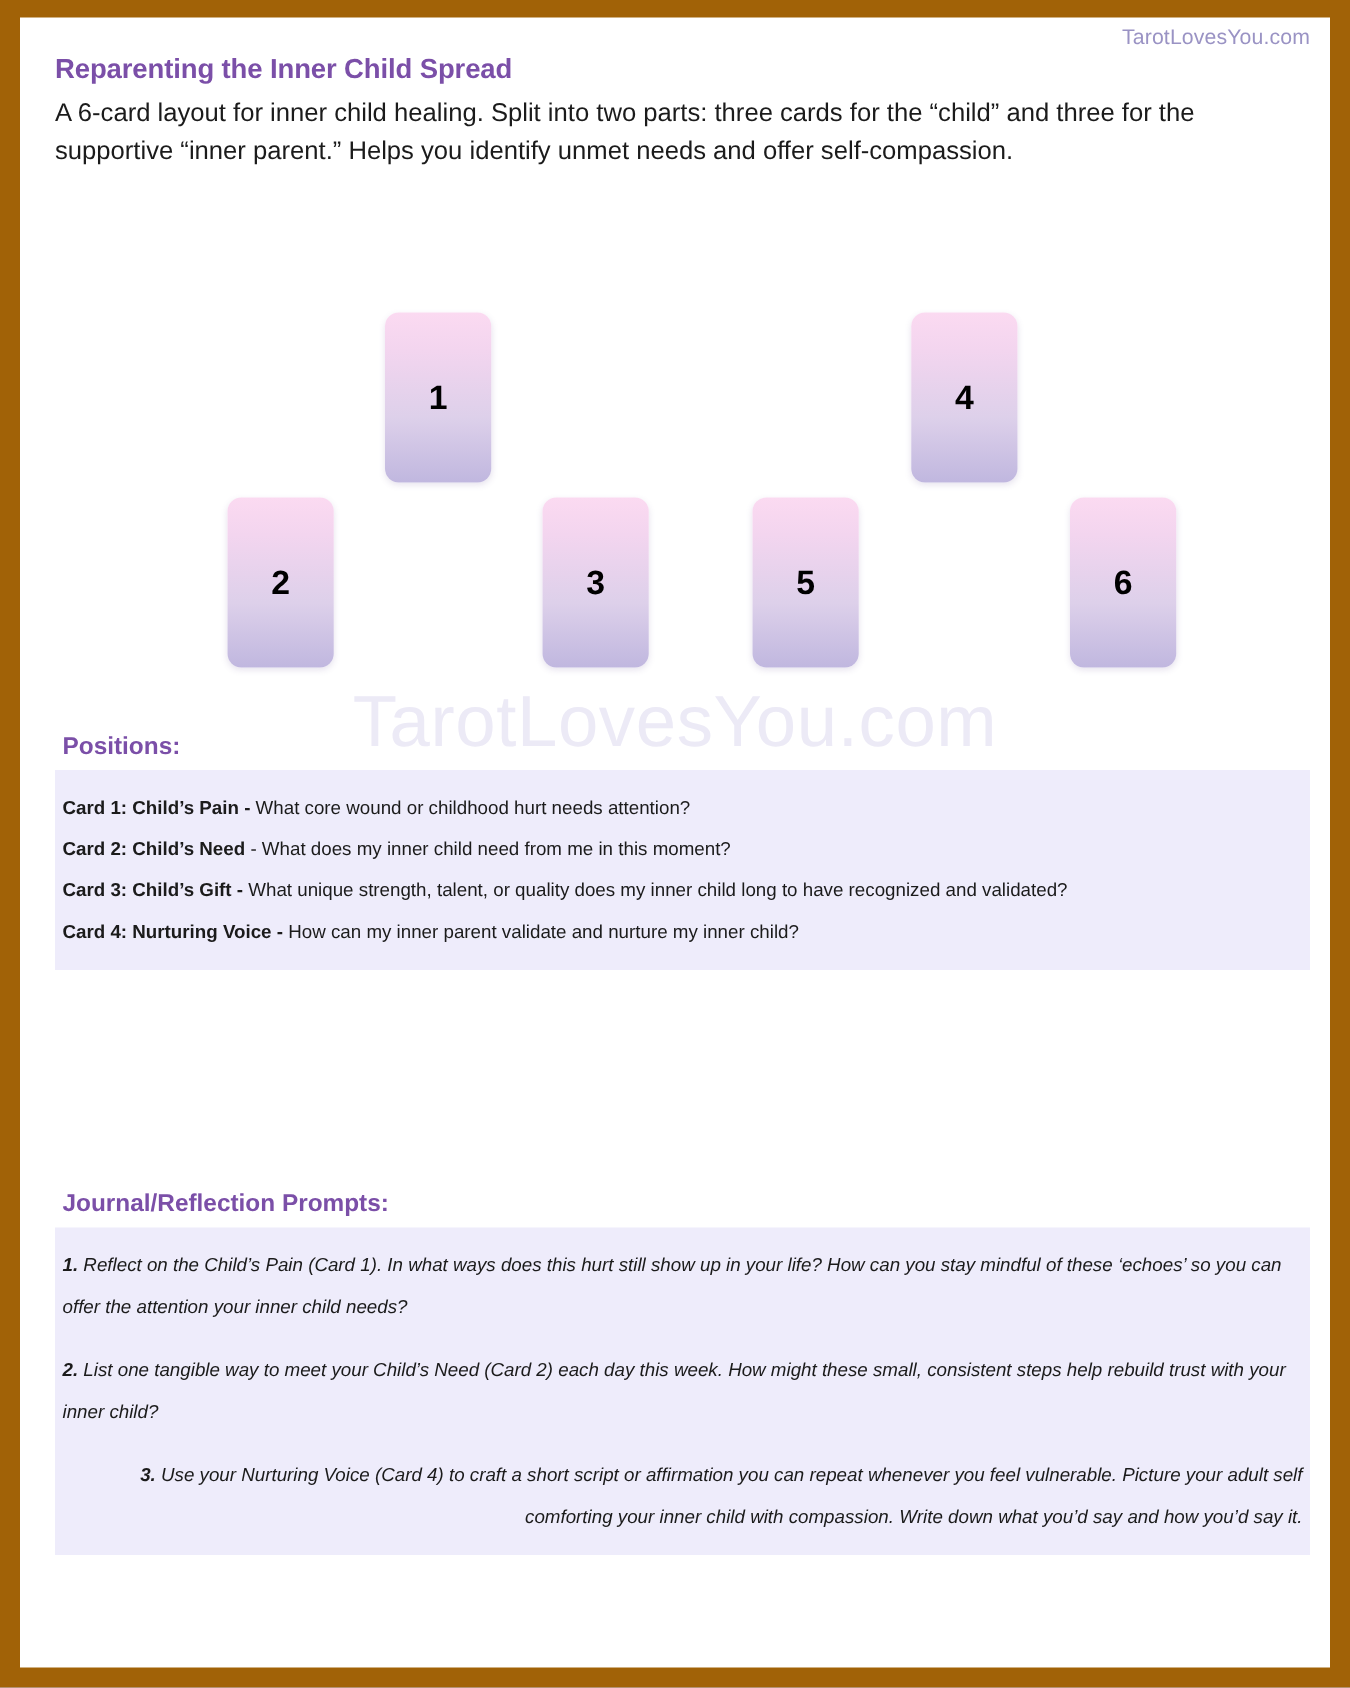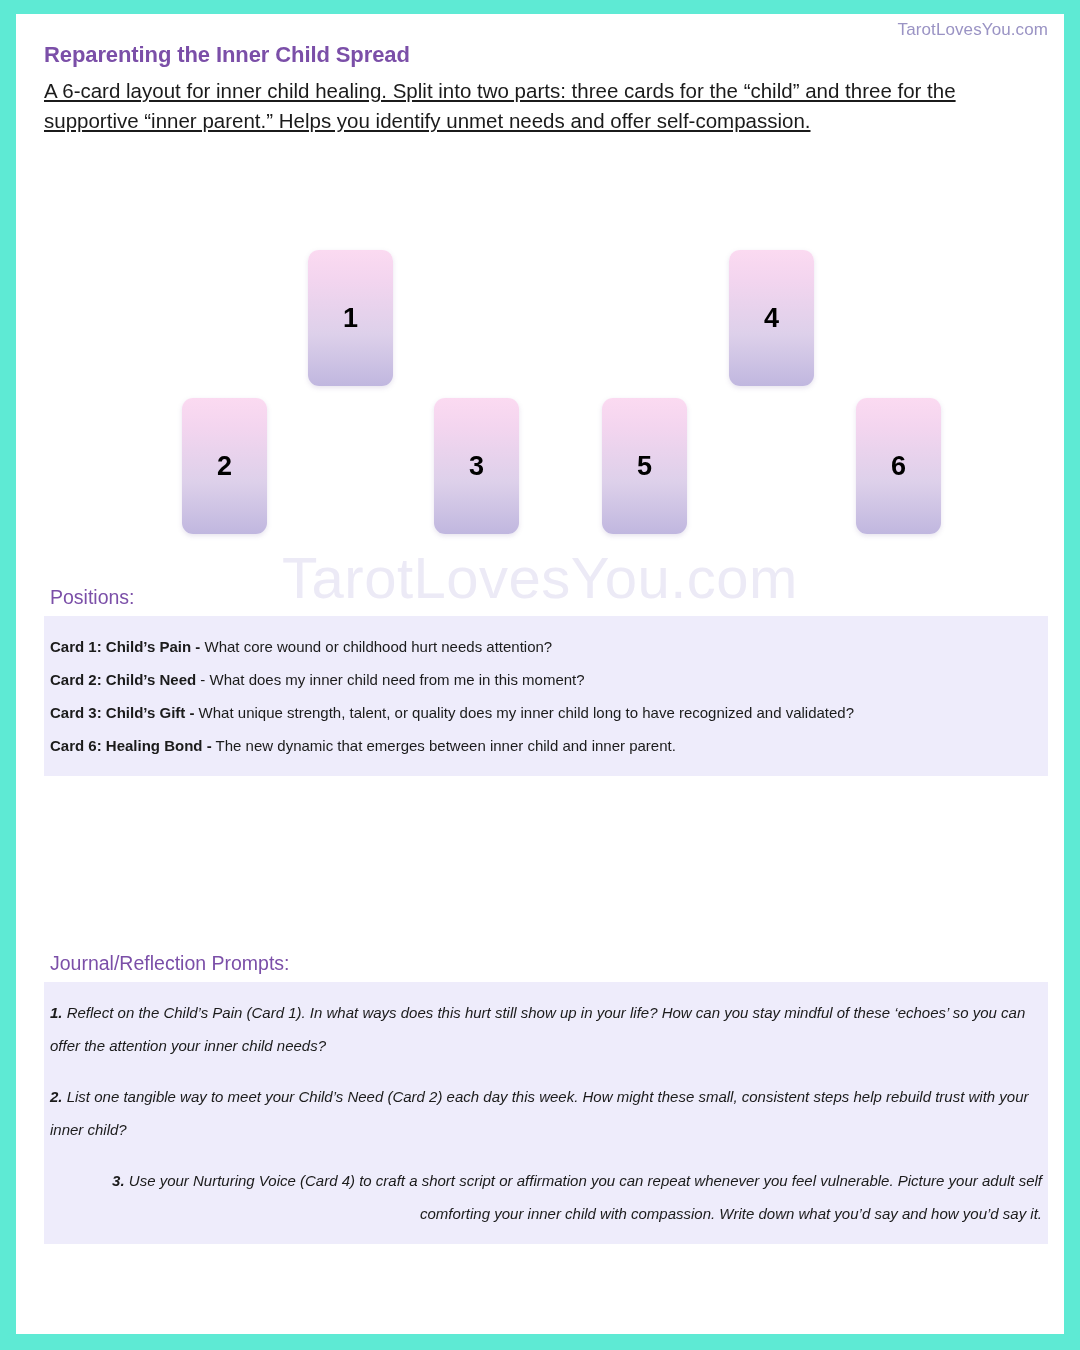--- a/index.html
+++ b/index.html
@@ -11,21 +11,21 @@
     height: 1350px;
     background: #9085c4;
     font-family: "Liberation Sans", sans-serif;
     overflow: hidden;
   }
   .page-border {
     position: absolute;
     left: 0; top: 0;
     width: 1080px;
     height: 1350px;
-    background: #5eead4;
+    background: #a16207;
     box-sizing: border-box;
     padding: 14px 16px 16px 16px;
   }
   .page {
     position: relative;
     width: 100%;
     height: 100%;
     background: #ffffff;
     box-sizing: border-box;
     padding: 0;
@@ -52,21 +52,20 @@
     letter-spacing: -0.1px;
   }
   .doc-intro {
     position: absolute;
     left: 28px;
     top: 62px;
     width: 1000px;
     font-size: 20.5px;
     line-height: 30px;
     color: #1b1b1b;
-    text-decoration: underline;
   }
 
   
   .spread {
     position: absolute;
     left: 0;
     top: 200px;
     width: 100%;
     height: 390px;
   }
@@ -101,21 +100,21 @@
   .card-1 { left: 292px; top: 36px; }
   .card-2 { left: 166px; top: 184px; }
   .card-3 { left: 418px; top: 184px; }
   .card-4 { left: 713px; top: 36px; }
   .card-5 { left: 586px; top: 184px; }
   .card-6 { left: 840px; top: 184px; }
 
   
   .section-heading {
     font-size: 19.5px;
-    font-weight: normal;
+    font-weight: bold;
     color: #7b4fa8;
     margin: 0 0 7px 6px;
   }
   .section {
     position: absolute;
     left: 28px;
     width: 1004px;
   }
   .panel {
     background: #eeecfb;
@@ -171,21 +170,21 @@
         <span class="num">6</span>
       </div>
     </div>
 
     <div class="section positions-section">
       <div class="section-heading">Positions:</div>
       <div class="panel">
         <p><b>Card 1: Child’s Pain -</b><span> What core wound or childhood hurt needs attention?</span></p>
         <p><b>Card 2: Child’s Need</b><span> - What does my inner child need from me in this moment?</span></p>
         <p><b>Card 3: Child’s Gift -</b><span> What unique strength, talent, or quality does my inner child long to have recognized and validated?</span></p>
-        <p><b>Card 6: Healing Bond -</b><span> The new dynamic that emerges between inner child and inner parent.</span></p>
+        <p><b>Card 4: Nurturing Voice -</b><span> How can my inner parent validate and nurture my inner child?</span></p>
       </div>
     </div>
 
     <div class="section prompts-section">
       <div class="section-heading">Journal/Reflection Prompts:</div>
       <div class="panel">
         <p class="prompt"><b>1.</b><span> Reflect on the Child’s Pain (Card 1). In what ways does this hurt still show up in your life? How can you stay mindful of these ‘echoes’ so you can offer the attention your inner child needs?</span></p>
         <p class="prompt"><b>2.</b><span> List one tangible way to meet your Child’s Need (Card 2) each day this week. How might these small, consistent steps help rebuild trust with your inner child?</span></p>
         <p class="prompt"><b>3.</b><span> Use your Nurturing Voice (Card 4) to craft a short script or affirmation you can repeat whenever you feel vulnerable. Picture your adult self comforting your inner child with compassion. Write down what you’d say and how you’d say it.</span></p>
       </div>

